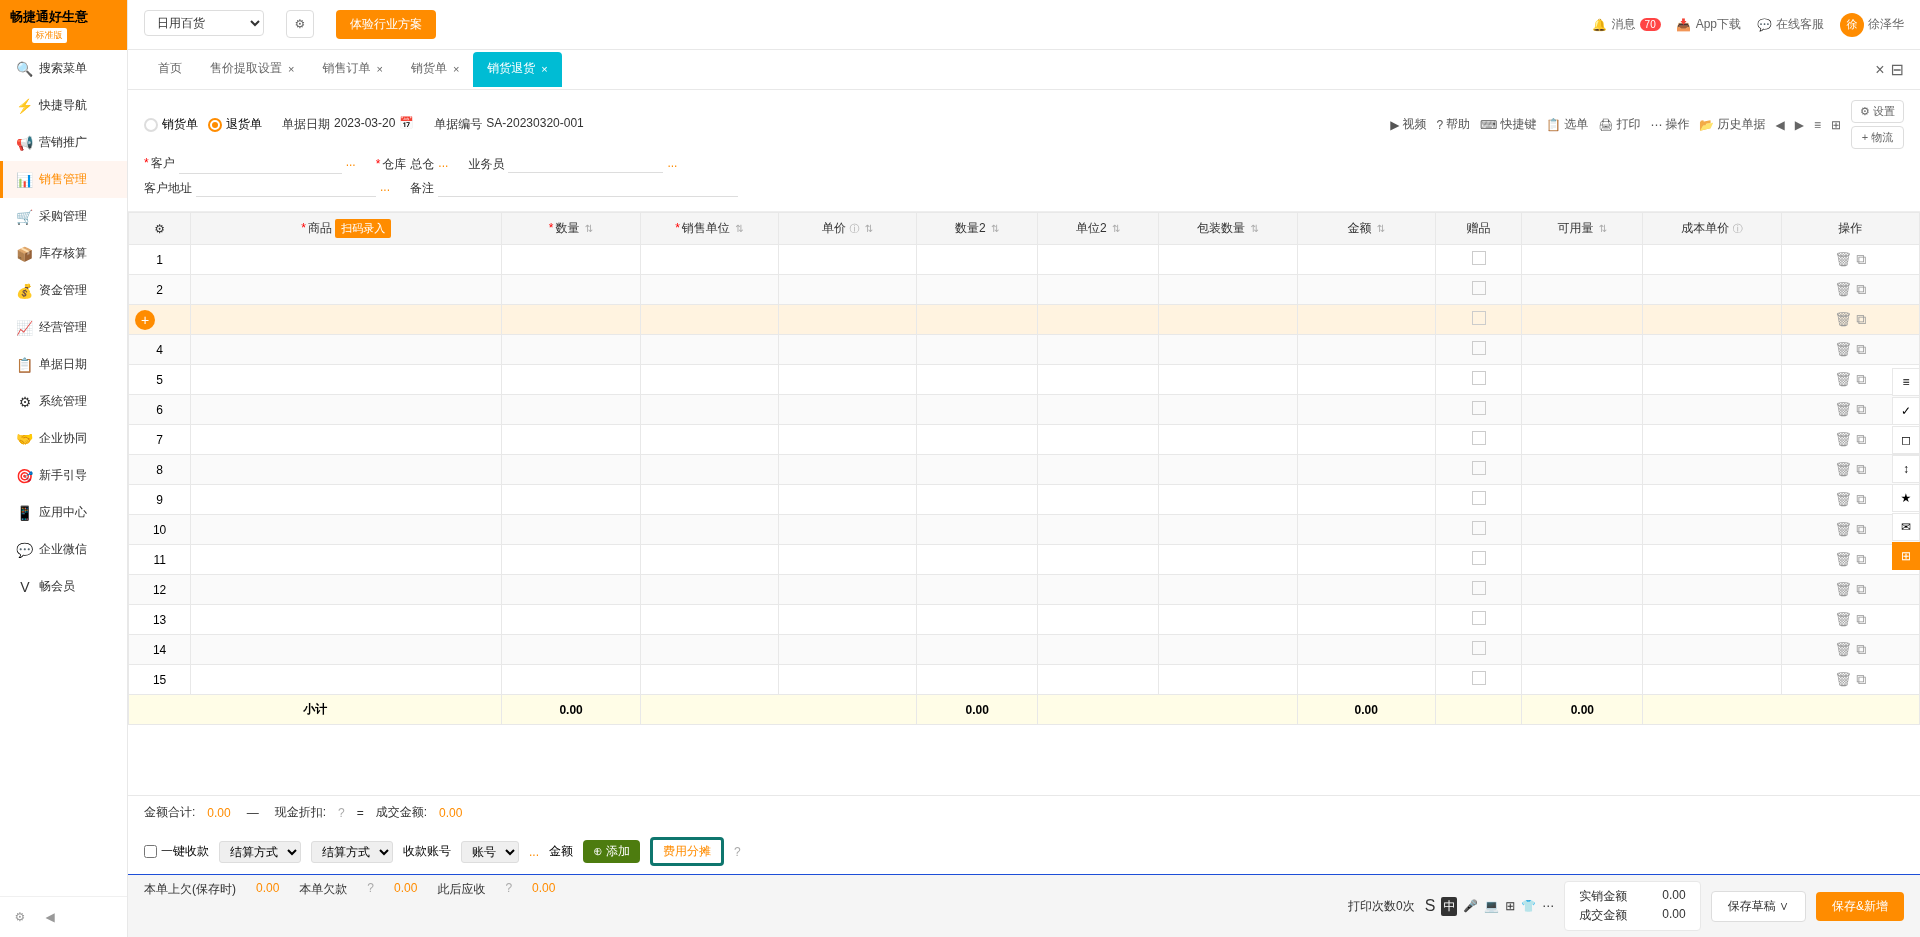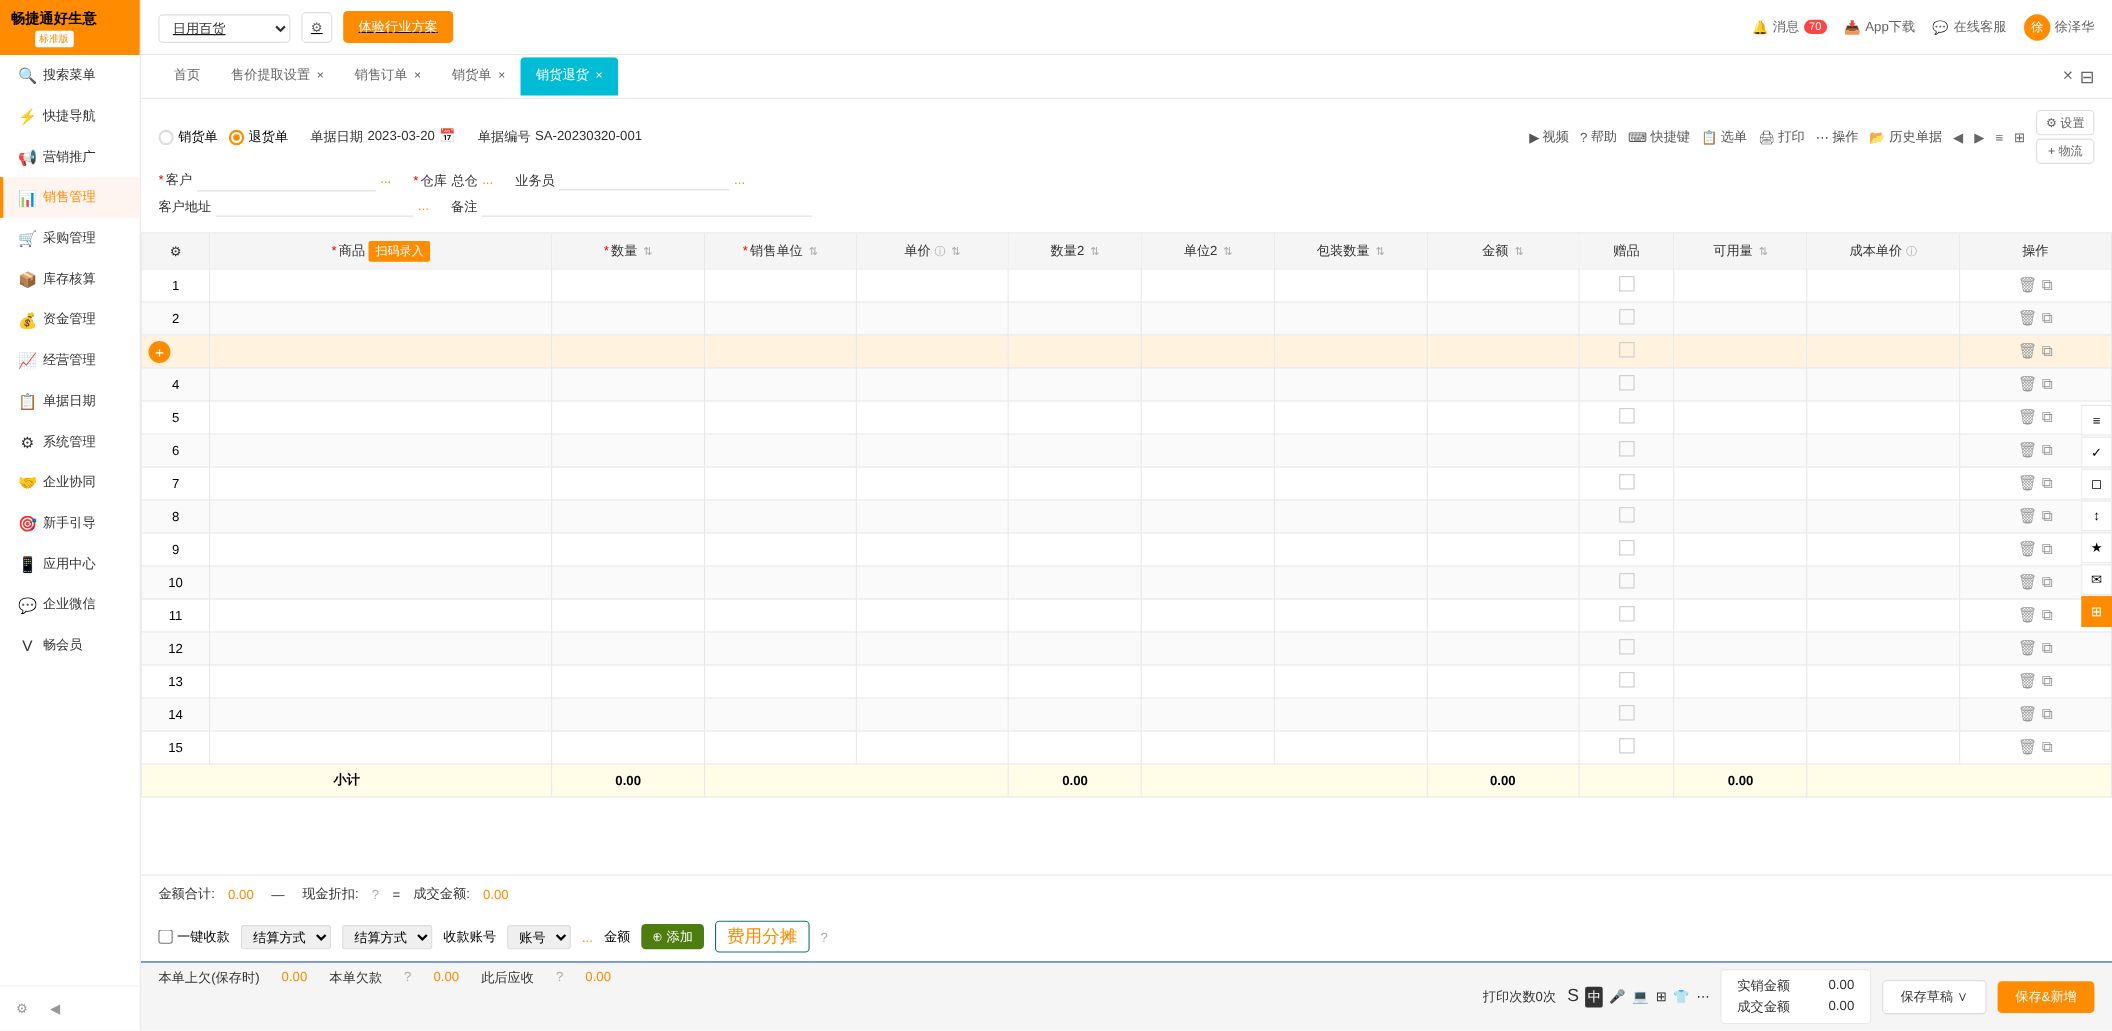--- a/index.html
+++ b/index.html
@@ -13,21 +13,21 @@
     .sidebar-item-icon { width: 16px; height: 16px; display: flex; align-items: center; justify-content: center; font-size: 14px; }
     .sidebar-item-label { font-size: 12px; }
     .sidebar-bottom { margin-top: auto; display: flex; align-items: center; padding: 10px; gap: 10px; border-top: 1px solid #f0f0f0; }
     .sidebar-bottom-icon { width: 20px; height: 20px; display: flex; align-items: center; justify-content: center; color: #999; cursor: pointer; }
 
     
     .main { flex: 1; display: flex; flex-direction: column; overflow: hidden; }
 
     
     .topbar { height: 50px; background: #fff; display: flex; align-items: center; padding: 0 16px; border-bottom: 1px solid #e8e8e8; gap: 10px; }
-    .topbar-left { display: flex; align-items: flex-end; gap: 10px; flex: 1; text-decoration: underline; }
+    .topbar-left { display: flex; align-items: flex-start; gap: 22px; flex: 1; }
     .topbar-select { border: 1px solid #ddd; border-radius: 4px; padding: 4px 8px; background: #fff; color: #333; min-width: 120px; }
     .topbar-gear { width: 28px; height: 28px; border: 1px solid #ddd; border-radius: 4px; display: flex; align-items: center; justify-content: center; cursor: pointer; color: #666; }
     .topbar-btn-orange { background: #ff8c00; color: #fff; border: none; border-radius: 4px; padding: 6px 14px; cursor: pointer; font-size: 12px; }
     .topbar-right { display: flex; align-items: center; gap: 16px; }
     .topbar-right-item { display: flex; align-items: center; gap: 4px; color: #666; cursor: pointer; font-size: 12px; }
     .topbar-badge { background: #ff4444; color: #fff; border-radius: 10px; padding: 1px 5px; font-size: 10px; }
 
     
     .tabs { background: #fff; display: flex; align-items: center; border-bottom: 1px solid #e8e8e8; padding: 0 16px; height: 40px; gap: 0; }
     .tab { padding: 8px 14px; cursor: pointer; color: #666; border-bottom: 2px solid transparent; white-space: nowrap; font-size: 13px; display: flex; align-items: center; gap: 4px; }
@@ -75,21 +75,21 @@
     
     .bottom-area { background: #fff; border-top: 1px solid #e8e8e8; padding: 8px 16px; }
     .bottom-row1 { display: flex; align-items: center; gap: 12px; margin-bottom: 16px; }
     .amount-label { color: #333; }
     .amount-value { color: #ff8c00; }
     .eq-sign { color: #333; }
     .bottom-row2 { display: flex; align-items: center; gap: 10px; }
     .checkbox-label { display: flex; align-items: center; gap: 4px; }
     .select-sm { border: 1px solid #ddd; border-radius: 3px; padding: 2px 6px; font-size: 12px; }
     .add-btn-orange { background: #4d7c0f; color: #fff; border: none; border-radius: 4px; padding: 3px 10px; cursor: pointer; font-size: 12px; }
-    .fee-split-btn { background: #fff; border: 1px solid #0f766e; color: #ff8c00; border-radius: 4px; padding: 3px 10px; cursor: pointer; font-size: 16px; }
+    .fee-split-btn { background: #fff; border: 3px solid #0f766e; color: #ff8c00; border-radius: 4px; padding: 3px 10px; cursor: pointer; font-size: 12px; }
 
     
     .statusbar { background: #f5f5f5; padding: 6px 16px; display: flex; gap: 20px; border-top: 1px solid #1d4ed8; font-size: 12px; color: #333; }
     .save-draft-btn { background: #fff; border: 1px solid #ddd; border-radius: 4px; padding: 6px 16px; cursor: pointer; color: #333; }
     .save-new-btn { background: #ff8c00; color: #fff; border: none; border-radius: 4px; padding: 6px 16px; cursor: pointer; }
 
     
     .bottom-icons { display: flex; gap: 6px; align-items: center; }
 
     .content-wrapper { flex: 1; display: flex; flex-direction: column; overflow: hidden; position: relative; }

